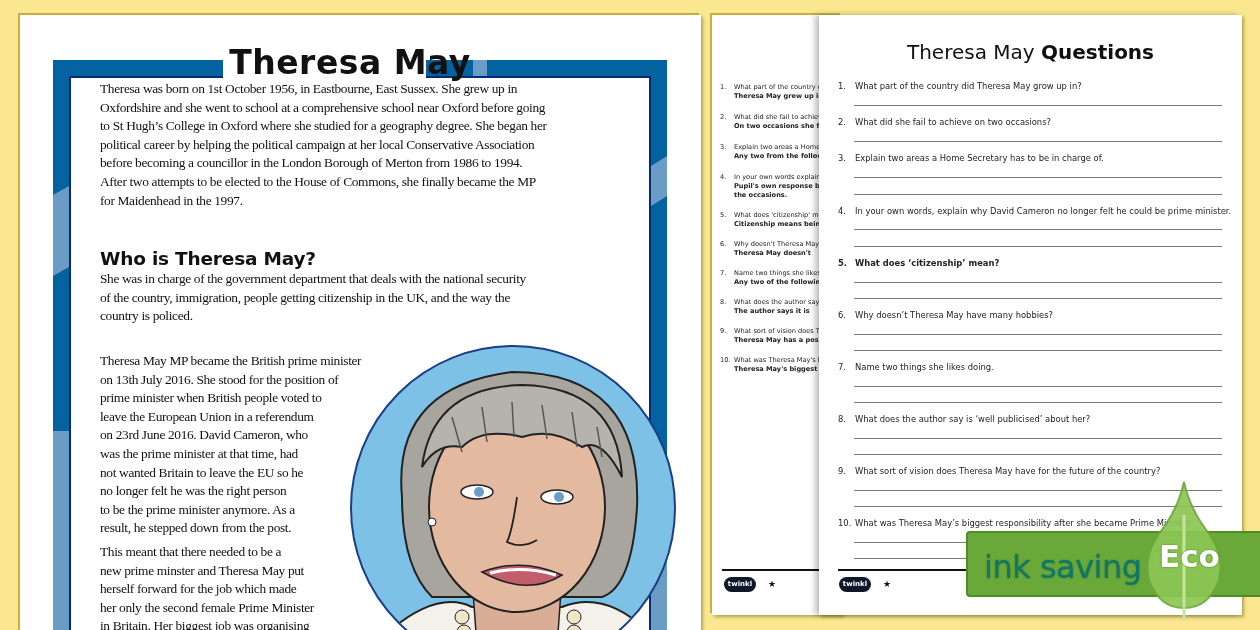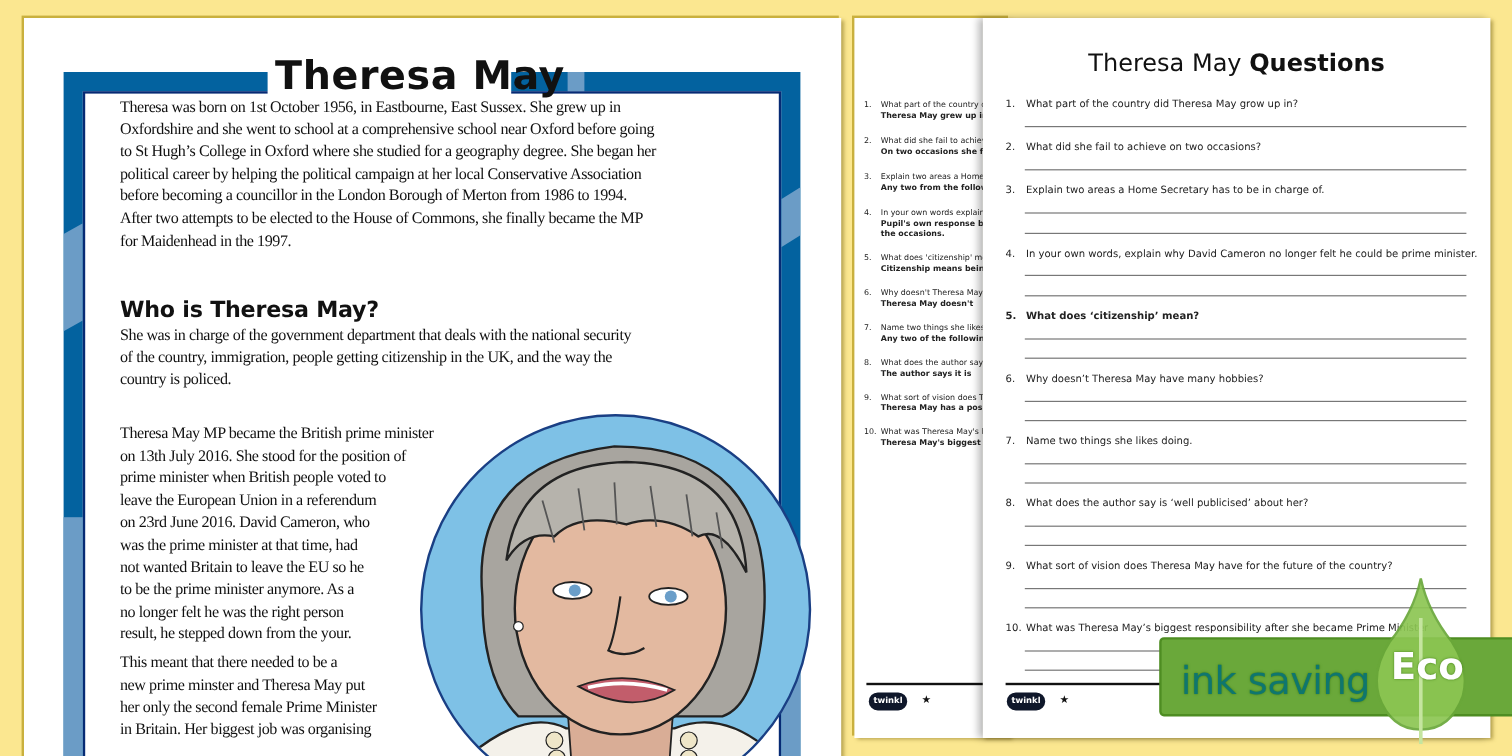--- a/index.html
+++ b/index.html
@@ -128,28 +128,29 @@
   </div>
 
   <div class="para" style="left:80px; top:337px; width:310px;">
     <p>Theresa May MP became the British prime minister</p>
     <p>on 13th July 2016. She stood for the position of</p>
     <p>prime minister when British people voted to</p>
     <p>leave the European Union in a referendum</p>
     <p>on 23rd June 2016. David Cameron, who</p>
     <p>was the prime minister at that time, had</p>
     <p>not wanted Britain to leave the EU so he</p>
+    <p>no longer felt he was the right person</p>
     <p>to be the prime minister anymore. As a</p>
-    <p>no longer felt he was the right person</p>
-    <p>result, he stepped down from the your.</p>
+    <p>result, he stepped down from the post.</p>
   </div>
 
   <div class="para" style="left:80px; top:528px; width:300px;">
     <p>This meant that there needed to be a</p>
     <p>new prime minster and Theresa May put</p>
+    <p>herself forward for the job which made</p>
     <p>her only the second female Prime Minister</p>
     <p>in Britain. Her biggest job was organising</p>
   </div>
 
   <div class="portrait" title="Illustrated portrait of Theresa May">
     <svg width="326" height="326" viewBox="0 0 326 326">
 
       <path d="M20 300 Q80 240 120 260 L210 260 Q260 240 310 300 L326 326 L0 326 Z" fill="#f4f1ea" stroke="#222" stroke-width="2"></path>
 
       <path d="M120 230 L125 300 L205 300 L210 230 Z" fill="#d9ad96" stroke="#222" stroke-width="1.5"></path>

